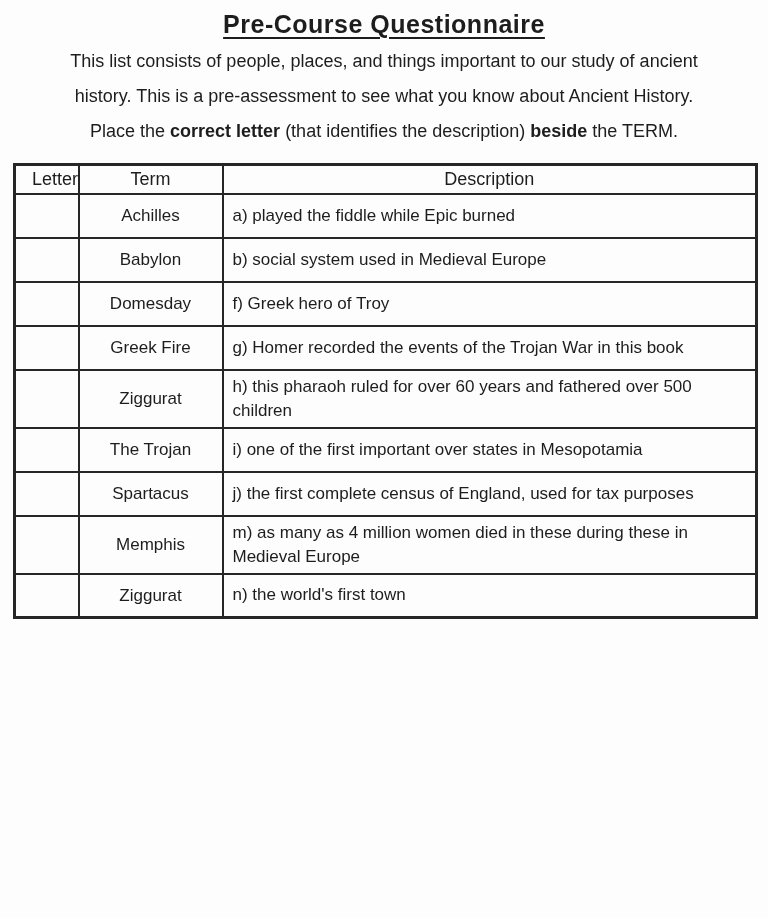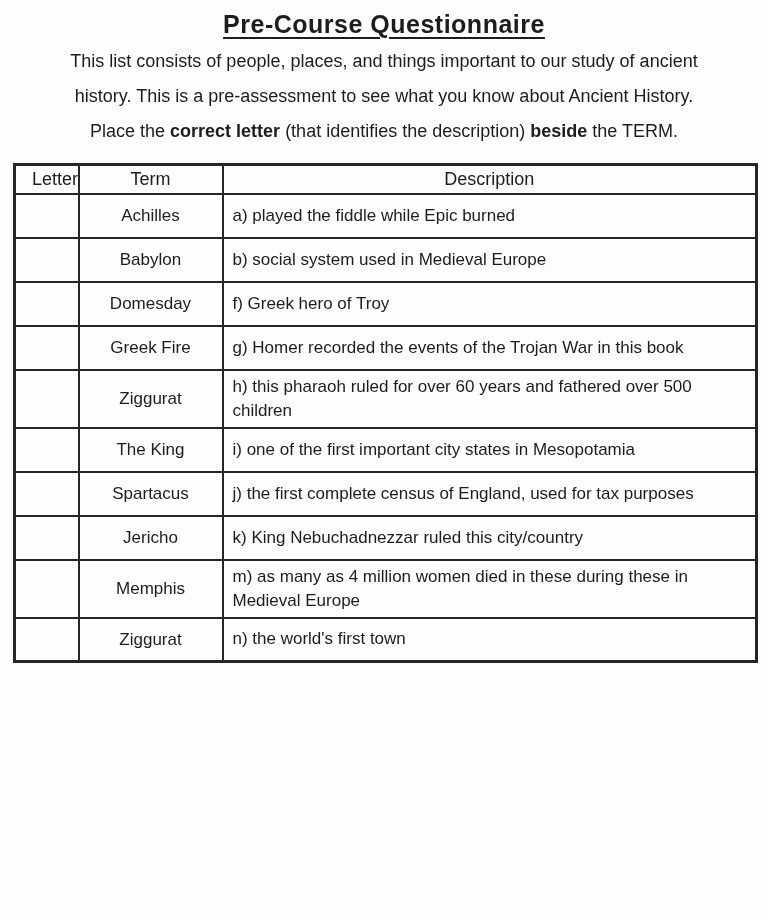--- a/index.html
+++ b/index.html
@@ -119,32 +119,27 @@
           <td class="term">Greek Fire</td>
           <td class="desc">g) Homer recorded the events of the Trojan War in this book</td>
         </tr>
         <tr>
           <td class="letter"></td>
           <td class="term">Ziggurat</td>
           <td class="desc">h) this pharaoh ruled for over 60 years and fathered over 500 children</td>
         </tr>
         <tr>
           <td class="letter"></td>
-          <td class="term">The King</td>
-          <td class="desc">i) one of the first important city states in Mesopotamia</td>
+          <td class="term">The Trojan</td>
+          <td class="desc">i) one of the first important over states in Mesopotamia</td>
         </tr>
         <tr>
           <td class="letter"></td>
           <td class="term">Spartacus</td>
           <td class="desc">j) the first complete census of England, used for tax purposes</td>
-        </tr>
-        <tr>
-          <td class="letter"></td>
-          <td class="term">Jericho</td>
-          <td class="desc">k) King Nebuchadnezzar ruled this city/country</td>
         </tr>
         <tr>
           <td class="letter"></td>
           <td class="term">Memphis</td>
           <td class="desc">m) as many as 4 million women died in these during these in Medieval Europe</td>
         </tr>
         <tr>
           <td class="letter"></td>
           <td class="term">Ziggurat</td>
           <td class="desc">n) the world's first town</td>

